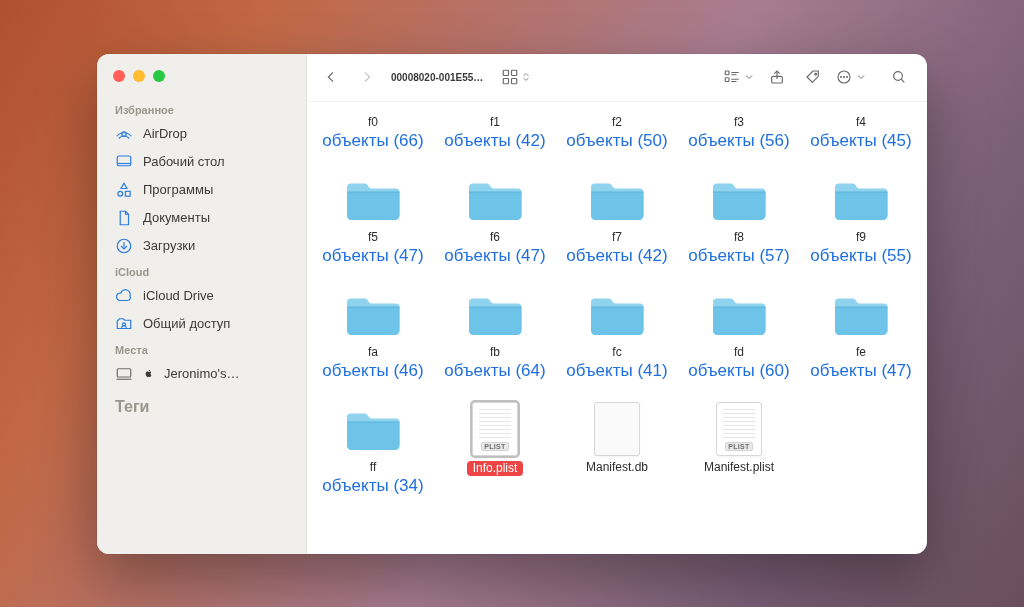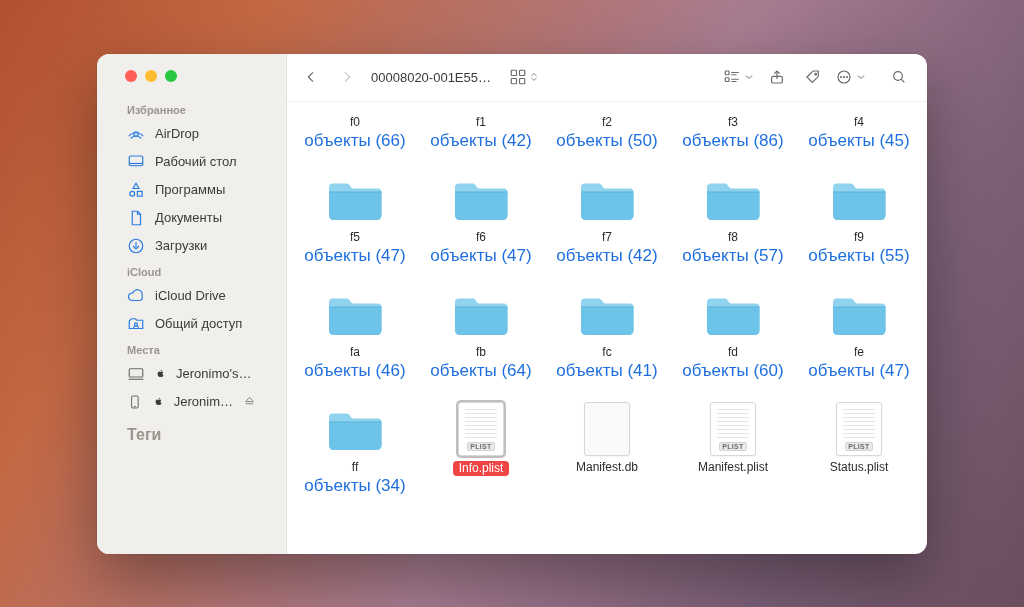--- a/index.html
+++ b/index.html
@@ -11,25 +11,25 @@
     width: 1024px; height: 607px; overflow: hidden;
   }
   .window {
     width: 830px; height: 500px;
     background: #fff; border-radius: 12px;
     box-shadow: 0 25px 60px rgba(0,0,0,.35), 0 0 0 .5px rgba(0,0,0,.08);
     display: flex; overflow: hidden;
   }
   
   .sidebar {
-    width: 190px; background: rgba(239,236,231,.85);
+    width: 210px; background: rgba(239,236,231,.85);
     backdrop-filter: blur(20px);
     border-right: 1px solid rgba(0,0,0,.06);
     display: flex; flex-direction: column;
-    padding: 12px 12px 8px;
+    padding: 12px 0 8px;
   }
   .traffic { display: flex; gap: 8px; padding: 4px 16px 16px; }
   .dot { width: 12px; height: 12px; border-radius: 50%; }
   .dot.red { background:#ff5f57; } .dot.yellow{background:#febc2e;} .dot.green{background:#28c840;}
   .side-section-title {
     font-size: 11px; font-weight: 600; color:#9a968f;
     padding: 6px 18px 4px;
   }
   .side-item {
     display: flex; align-items: center; gap: 10px;
@@ -46,21 +46,21 @@
   
   .main { flex:1; display:flex; flex-direction:column; min-width:0; }
   .toolbar {
     height: 48px; display:flex; align-items:center; gap:8px;
     padding:0 14px 0 10px; border-bottom:1px solid rgba(0,0,0,.06);
     color:#5e5e5e;
   }
   .tb-btn { width:28px; height:28px; display:flex; align-items:center; justify-content:center; border-radius:6px; }
   .tb-btn svg { width:16px; height:16px; stroke:#6b6b6b; stroke-width:1.8; fill:none; }
   .tb-btn.dim svg { stroke:#c5c5c5; }
-  .tb-title { font-size:13px; font-weight:400; color:#3a3a3a; padding:0 4px 0 2px; white-space:nowrap; overflow:hidden; text-overflow:ellipsis; max-width:190px; }
+  .tb-title { font-size:10px; font-weight:700; color:#3a3a3a; padding:0 4px 0 2px; white-space:nowrap; overflow:hidden; text-overflow:ellipsis; max-width:190px; }
   .tb-spacer { flex:1; }
   .tb-group { display:flex; align-items:center; gap:2px; }
 
   .content {
     flex:1; overflow:auto; padding: 4px 10px 14px;
   }
   .grid {
     display:grid; grid-template-columns: repeat(5, 1fr);
     column-gap: 10px; row-gap: 18px;
   }
@@ -180,38 +180,20 @@
               <rect x="3" y="5" width="18" height="11" rx="1.5"></rect>
               <line x1="2" y1="19" x2="22" y2="19"></line>
             </svg>
           </span>
           <span style="display:flex;">
             <svg viewBox="0 0 24 24" width="11" height="11" fill="#3b3b3b">
               <path d="M16.4 12.5c0-2 1.6-3 1.7-3.1-1-1.4-2.4-1.6-2.9-1.6-1.2-.1-2.4.7-3 .7-.6 0-1.6-.7-2.6-.7-1.3 0-2.6.8-3.3 2-1.4 2.4-.4 6 1 7.9.7 1 1.5 2 2.5 2 1 0 1.4-.6 2.6-.6s1.5.6 2.6.6 1.8-1 2.4-1.9c.8-1.1 1.1-2.2 1.1-2.3-.1 0-2.1-.8-2.1-3zM14.6 6c.5-.6.9-1.5.8-2.4-.8 0-1.7.5-2.3 1.2-.5.6-.9 1.5-.8 2.3.9.1 1.8-.5 2.3-1.1z"></path>
             </svg>
           </span>
           <span>Jeronimo's…</span>
-        </div>
-        <div class="side-item">
-          <span class="ic gray">
-            <svg viewBox="0 0 24 24" stroke="currentColor" stroke-width="1.6" fill="none">
-              <rect x="7" y="3" width="10" height="18" rx="2"></rect>
-              <line x1="10.5" y1="19" x2="13.5" y2="19"></line>
-            </svg>
-          </span>
-          <span style="display:flex;">
-            <svg viewBox="0 0 24 24" width="11" height="11" fill="#3b3b3b">
-              <path d="M16.4 12.5c0-2 1.6-3 1.7-3.1-1-1.4-2.4-1.6-2.9-1.6-1.2-.1-2.4.7-3 .7-.6 0-1.6-.7-2.6-.7-1.3 0-2.6.8-3.3 2-1.4 2.4-.4 6 1 7.9.7 1 1.5 2 2.5 2 1 0 1.4-.6 2.6-.6s1.5.6 2.6.6 1.8-1 2.4-1.9c.8-1.1 1.1-2.2 1.1-2.3-.1 0-2.1-.8-2.1-3zM14.6 6c.5-.6.9-1.5.8-2.4-.8 0-1.7.5-2.3 1.2-.5.6-.9 1.5-.8 2.3.9.1 1.8-.5 2.3-1.1z"></path>
-            </svg>
-          </span>
-          <span>Jeronim…</span>
-          <span class="eject"><svg viewBox="0 0 24 24" width="13" height="13" fill="none" stroke="currentColor" stroke-width="1.8">
-              <path d="M5 14L12 6l7 8z"></path>
-              <line x1="5" y1="18" x2="19" y2="18"></line>
-            </svg></span>
         </div>
       </div>
     <div class="tags-label">Теги</div>
   </aside>
 
   <div class="main">
     <div class="toolbar">
       <div class="tb-btn">
         <svg viewBox="0 0 24 24">
             <polyline points="15 5 8 12 15 19"></polyline>
@@ -297,21 +279,21 @@
             <div class="sub">объекты (42)</div>
           </div>
           <div class="item">
             <div class="folder-icn partial"></div>
             <div class="name ">f2</div>
             <div class="sub">объекты (50)</div>
           </div>
           <div class="item">
             <div class="folder-icn partial"></div>
             <div class="name ">f3</div>
-            <div class="sub">объекты (86)</div>
+            <div class="sub">объекты (56)</div>
           </div>
           <div class="item">
             <div class="folder-icn partial"></div>
             <div class="name ">f4</div>
             <div class="sub">объекты (45)</div>
           </div>
           <div class="item">
             <div class="folder-icn">
               <svg viewBox="0 0 64 52">
     <path d="M6 14c0-2 1.5-3.5 3.5-3.5h14c1.5 0 2.3.6 3 1.6l1.2 1.7c.7 1 1.5 1.6 3 1.6H55c2 0 3.5 1.5 3.5 3.5v23c0 3-2 5-5 5H11c-3 0-5-2-5-5z" fill="#8fd3ef"></path>
@@ -447,24 +429,16 @@
             <div class="name ">Manifest.db</div>
           </div>
           <div class="item">
             <div class="file-icn">
               <div class="file-box ">
                 <span class="plist-badge">PLIST</span>
               </div>
             </div>
             <div class="name ">Manifest.plist</div>
           </div>
-          <div class="item">
-            <div class="file-icn">
-              <div class="file-box ">
-                <span class="plist-badge">PLIST</span>
-              </div>
-            </div>
-            <div class="name ">Status.plist</div>
-          </div>
         </div>
     </div>
   </div>
 </div>
 
 </body></html>

